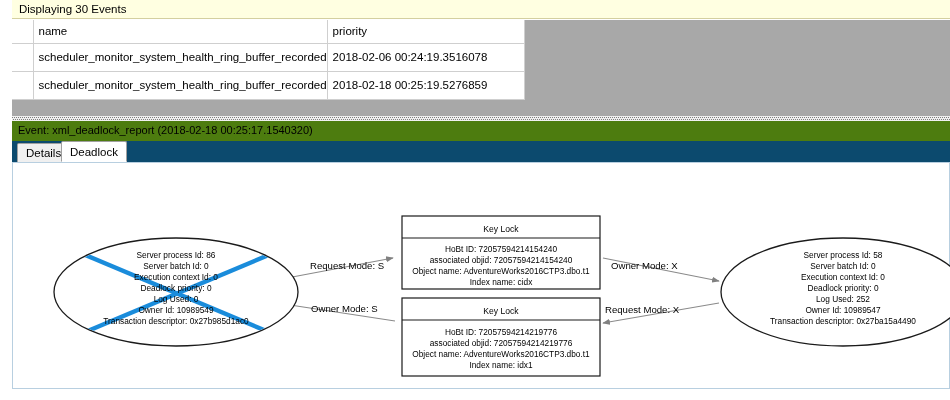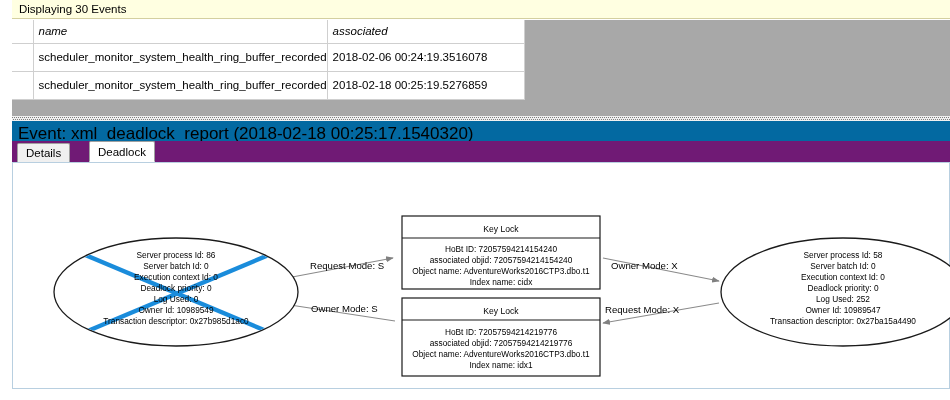--- a/index.html
+++ b/index.html
@@ -43,21 +43,21 @@
     border-bottom: 1px solid #cfcfcf;
     padding: 0 0 0 5px;
     height: 28px;
     font-weight: normal;
     text-align: left;
     white-space: nowrap;
     overflow: hidden;
     vertical-align: middle;
     background: #ffffff;
   }
-  table.evgrid th { height: 23px; font-style: italic; }
+  table.evgrid th { height: 23px; }
   col.c-sel { width: 21px; }
   col.c-name { width: 288px; }
   col.c-ts  { width: 197px; }
   td.sel-cell, th.sel-cell {
     padding: 0; text-align: center; background: #ffffff;
   }
   tr.selected td.sel-cell { background: #b9d9f0; }
   tr.selected td.data {
     background: #2196f3; color: #ffffff;
     border-right: 1px solid #2196f3;
@@ -81,53 +81,52 @@
     background:
       repeating-linear-gradient(90deg, #7f7f7f 0 1px, transparent 1px 2px) 0 1px / 2px 1px repeat-x,
       repeating-linear-gradient(90deg, #7f7f7f 0 1px, transparent 1px 2px) 1px 3px / 2px 1px repeat-x,
       #f0f0f0;
     border-bottom: 1px solid #f0f0f0;
   }
 
   
   .event-hdr {
     height: 20px;
-    font-size: 17px;
+    font-size: 11px;
     padding: 3px 0 0 6px;
-    background: #0369a1;
+    background: #4d7c0f;
     color: #000;
   }
 
   
   .tabstrip {
     position: relative;
     height: 21px;
     padding-left: 5px;
-    background: #701a75;
+    background: #0c4a6e;
   }
   .tab {
     position: absolute;
     bottom: 0;
     font-size: 11.5px;
     padding: 3px 8px 3px 8px;
     border: 1px solid #a0a0a0;
     border-bottom: none;
     background: #f0f0f0;
     border-radius: 2px 2px 0 0;
     color: #000;
     line-height: 13px;
   }
   .tab.inactive { left: 5px; height: 19px; background: #f0f0f0; }
   .tab.active {
     left: 49px; bottom: 0; height: 21px;
     background: #ffffff;
     border-bottom: 1px solid #ffffff;
     z-index: 3;
     padding-top: 4px;
-    margin-left: 28px;
   }
 
   
   .canvas {
     position: relative;
     height: 227px;
     background: #ffffff;
     border: 1px solid #b8cfe0;
     border-top: 1px solid #b8cfe0;
     margin: 0;
@@ -160,21 +159,21 @@
     <table class="evgrid">
       <colgroup>
         <col class="c-sel">
           <col class="c-name">
           <col class="c-ts">
       </colgroup>
       <thead>
         <tr>
           <th class="sel-cell"></th>
           <th>name</th>
-          <th>associated</th>
+          <th>priority</th>
         </tr>
       </thead>
       <tbody>
         <tr>
           <td class="sel-cell"></td>
           <td class="data">scheduler_monitor_system_health_ring_buffer_recorded</td>
           <td class="data">2018-02-06 00:24:19.3516078</td>
         </tr>
         <tr>
           <td class="sel-cell"></td>

